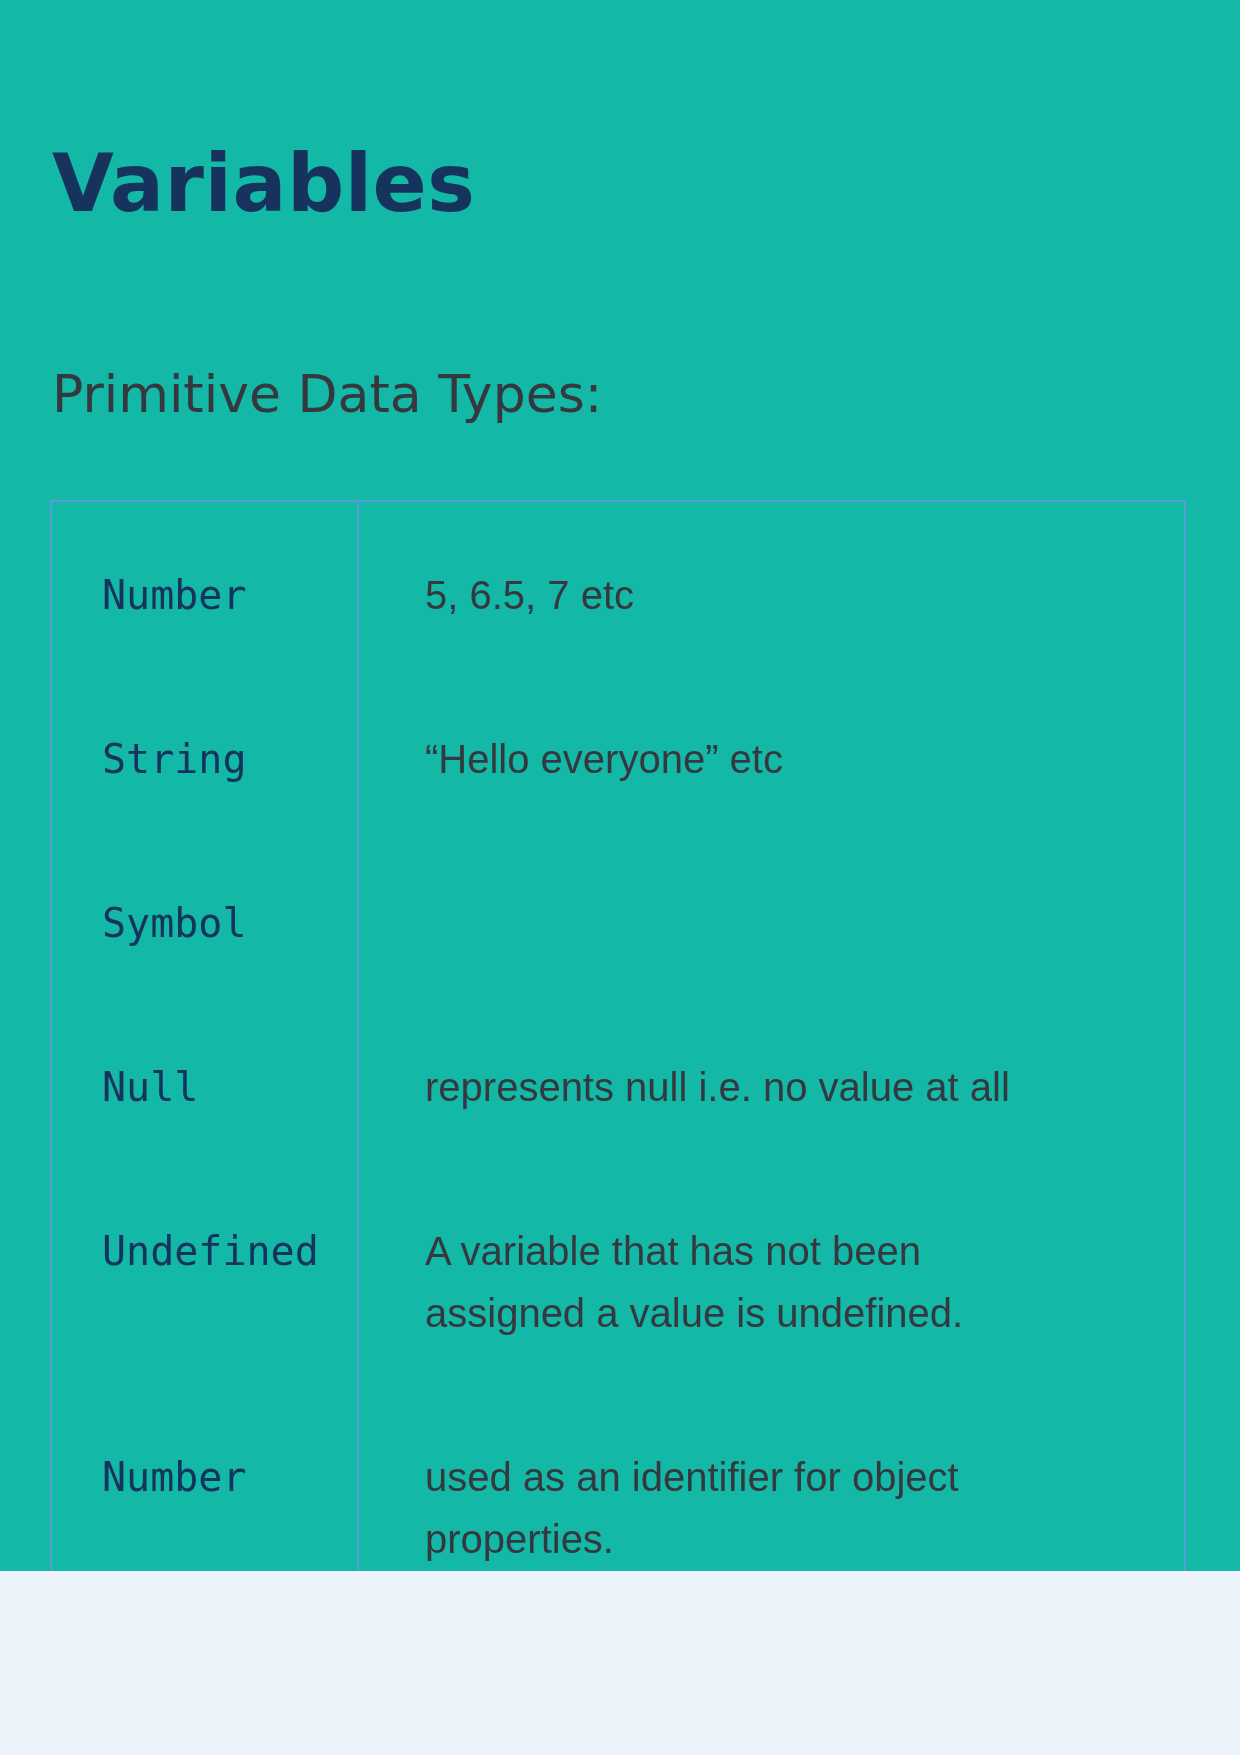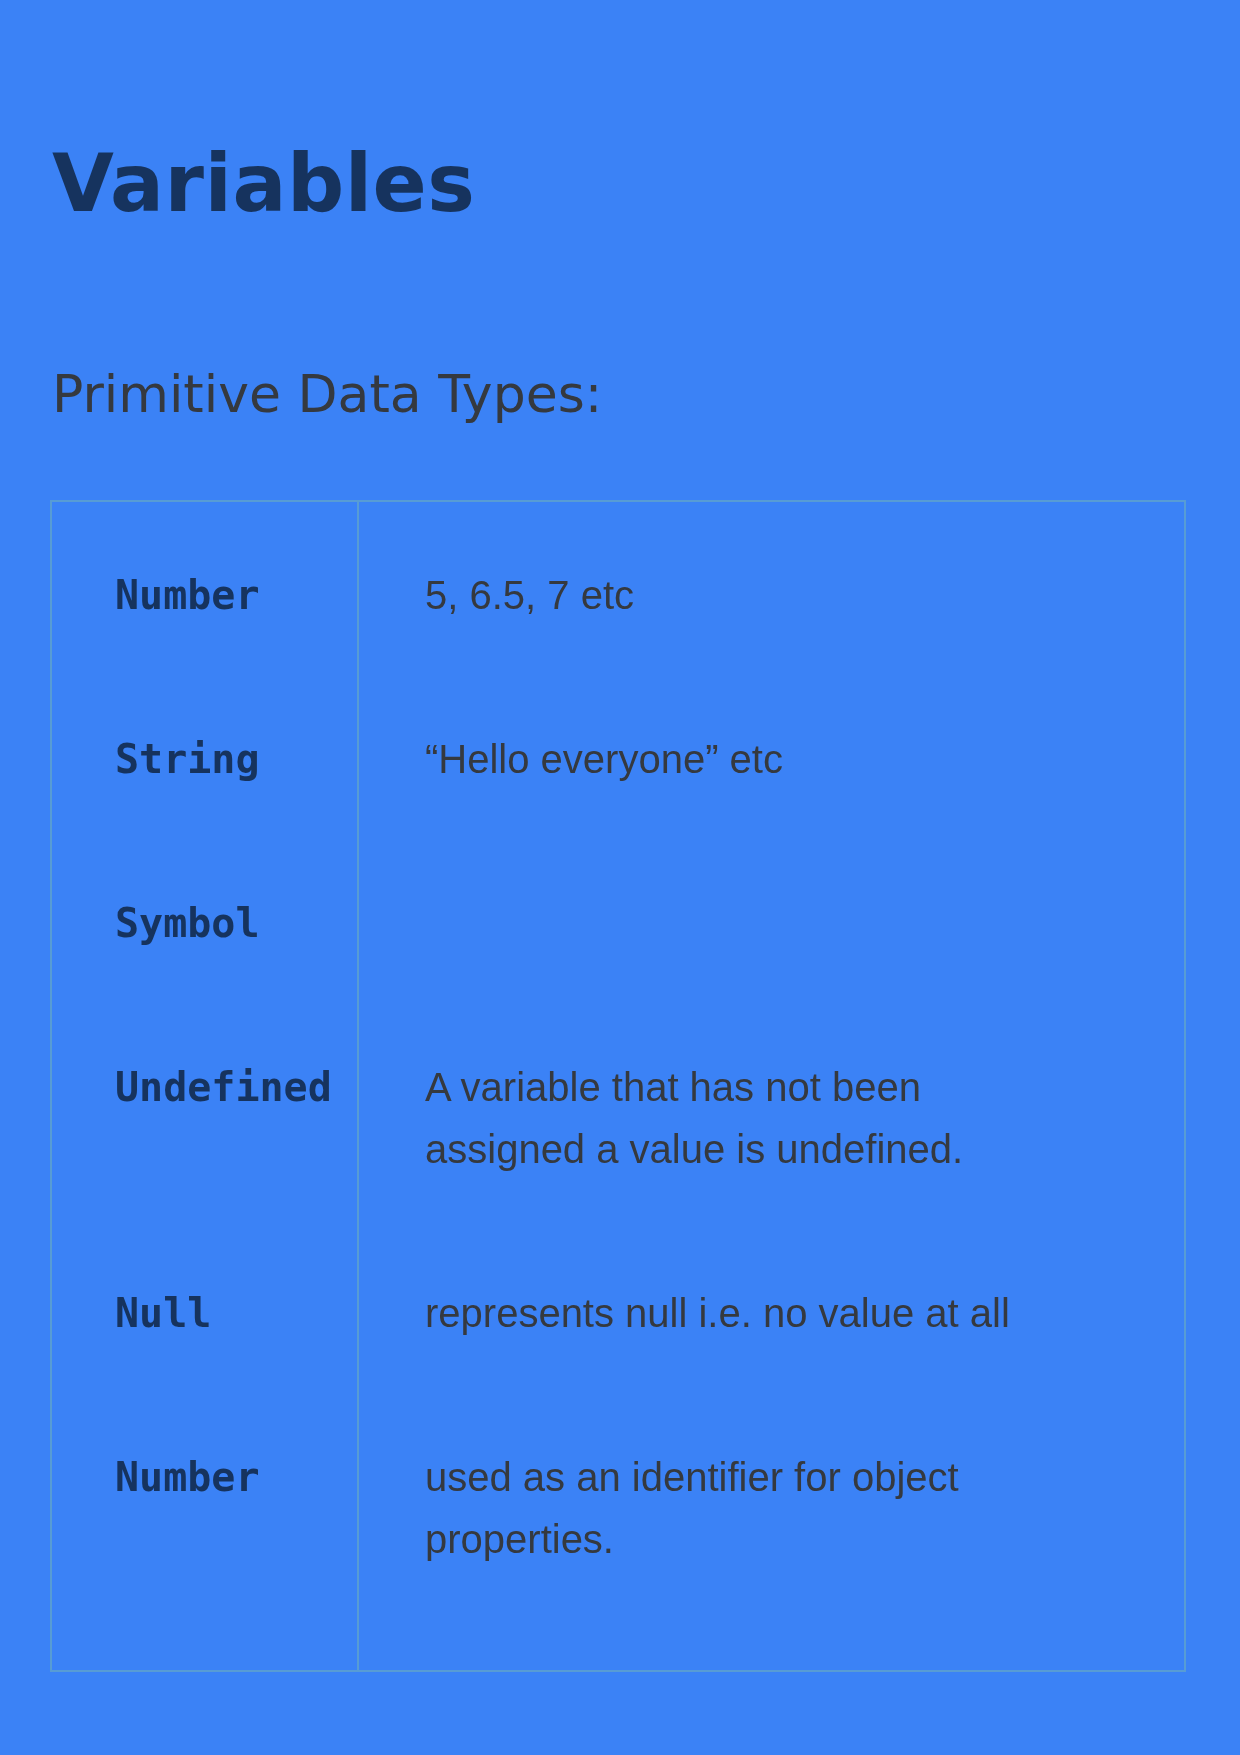--- a/index.html
+++ b/index.html
@@ -3,22 +3,22 @@
 <meta charset="utf-8">
 <style>
   html, body {
     margin: 0;
     padding: 0;
     background: #ecf3fb;
   }
   .page {
     position: relative;
     width: 1240px;
-    height: 1755px;
-    background: #3b82f6;
+    height: 1571px;
+    background: #14b8a6;
     overflow: hidden;
     font-family: "Liberation Sans", sans-serif;
   }
   .title {
     position: absolute;
     left: 52px;
     top: 86px;
     font-family: "DejaVu Sans", sans-serif;
     font-weight: 800;
     font-size: 80px;
@@ -57,23 +57,23 @@
   }
   .row {
     display: flex;
     align-items: flex-start;
     margin-bottom: 102px;
   }
   .cell-type {
     flex: 0 0 305px;
     width: 305px;
     box-sizing: border-box;
-    padding-left: 63px;
+    padding-left: 50px;
     font-family: "DejaVu Sans Mono", "Liberation Mono", monospace;
-    font-weight: bold;
+    font-weight: normal;
     font-size: 40px;
     line-height: 62px;
     color: #16335e;
     white-space: nowrap;
   }
   .cell-desc {
     box-sizing: content-box;
     width: 610px;
     padding-left: 68px;
     font-family: "Liberation Sans", sans-serif;
@@ -102,27 +102,27 @@
     <div class="row">
       <div class="cell-type">String</div>
       <div class="cell-desc">“Hello everyone” etc</div>
     </div>
 
     <div class="row">
       <div class="cell-type">Symbol</div>
     </div>
 
     <div class="row">
-      <div class="cell-type">Undefined</div>
-      <div class="cell-desc">A variable that has not been assigned a value is undefined.</div>
+      <div class="cell-type">Null</div>
+      <div class="cell-desc">represents null i.e. no value at all</div>
     </div>
 
     <div class="row">
-      <div class="cell-type">Null</div>
-      <div class="cell-desc">represents null i.e. no value at all</div>
+      <div class="cell-type">Undefined</div>
+      <div class="cell-desc">A variable that has not been assigned a value is undefined.</div>
     </div>
 
     <div class="row">
       <div class="cell-type">Number</div>
       <div class="cell-desc">used as an identifier for object properties.</div>
     </div>
   </div>
 
 </div>
 

